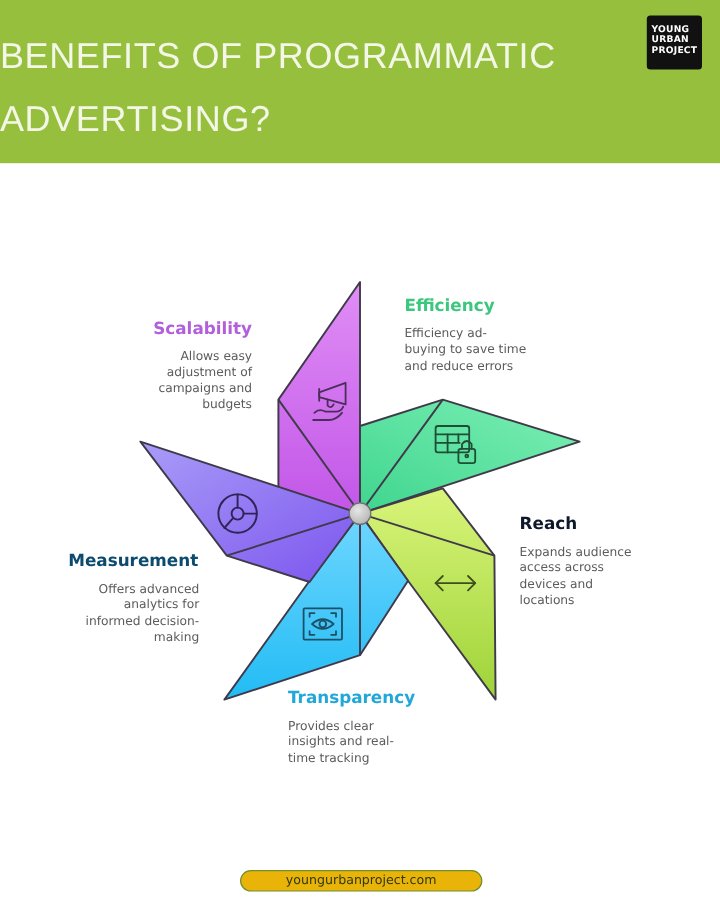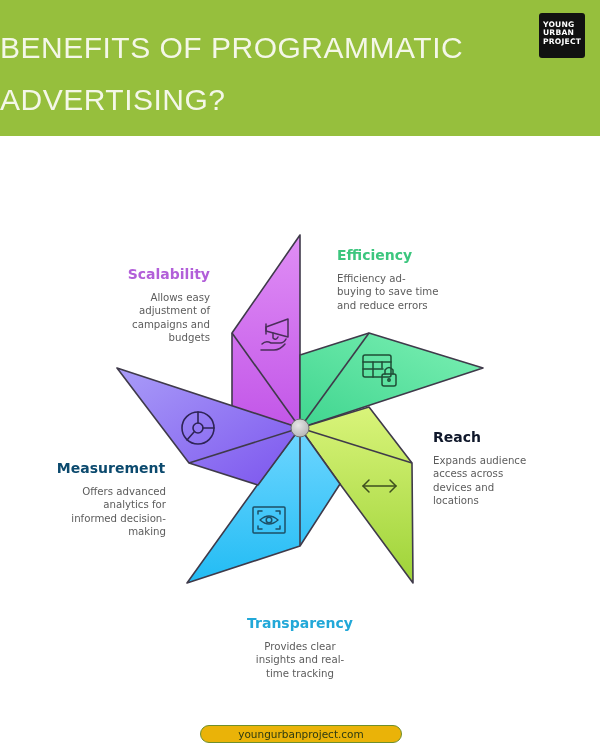--- a/index.html
+++ b/index.html
@@ -22,21 +22,21 @@
     color: #fff; font-family: "DejaVu Sans", sans-serif; font-weight: bold;
     font-size: 7.6px; line-height: 8.3px; padding: 8px 0 0 4px; box-sizing: border-box;
     letter-spacing: 0.2px;
   }
   .logo span { display: block; }
   .diagram { position: absolute; left: 0; top: 0; width: 600px; height: 750px; }
   .label { position: absolute; font-family: "DejaVu Sans", sans-serif; }
   .label .h { font-weight: bold; font-size: 14px; margin-bottom: 9px; }
   .label .d { font-size: 10.2px; color: #5c5c5c; line-height: 13.4px; }
   .right { text-align: right; }
-  .center { text-align: center; margin-top: 41px; }
+  .center { text-align: left; }
   .footer {
     position: absolute; left: 200px; top: 725px; width: 200px; height: 16px;
     background: #eab308; border: 1px solid #6e8f2c; border-radius: 9px;
     color: #2c3a12; font-family: "DejaVu Sans", sans-serif; font-size: 10.5px;
     text-align: center; line-height: 16px;
   }
 </style>
 </head>
 <body>
 

